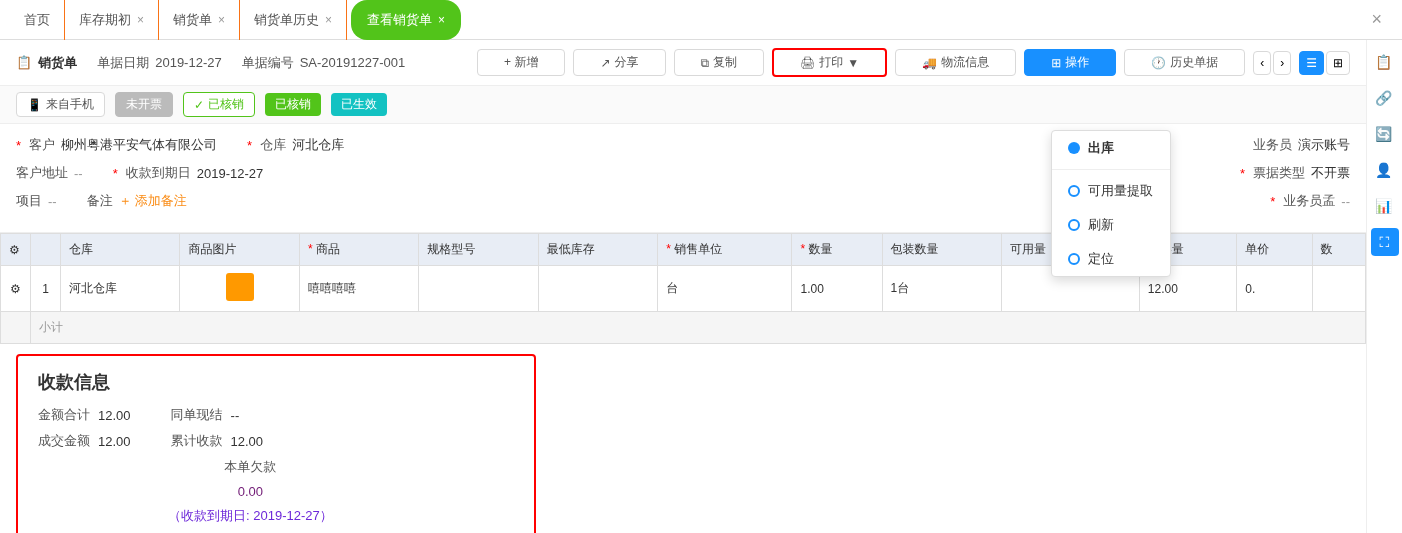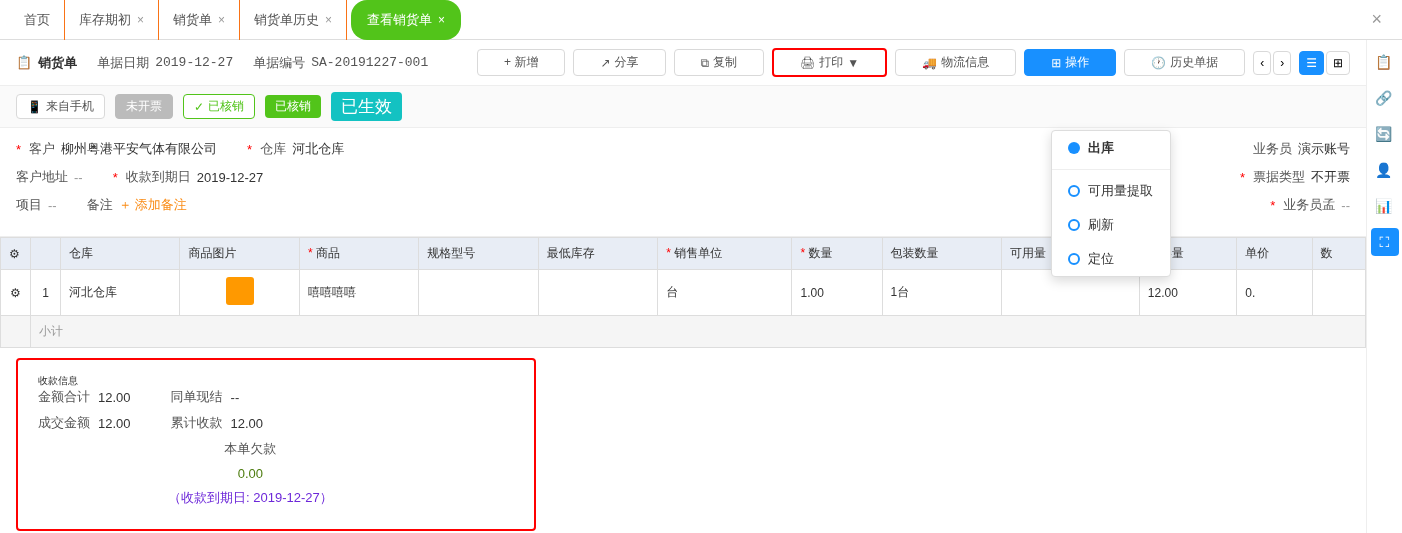--- a/index.html
+++ b/index.html
@@ -23,41 +23,41 @@
 
     
     .main-container { background: #fff; min-height: 493px; position: relative; }
 
     
     .doc-header {
       display: flex; align-items: center; padding: 8px 16px; border-bottom: 1px solid #eee;
       gap: 20px; background: #fff;
     }
     .doc-title { display: flex; align-items: center; gap: 6px; font-weight: bold; color: #333; }
-    .doc-meta { display: flex; align-items: center; gap: 6px; color: #555; font-family: Liberation Mono, monospace; }
+    .doc-meta { display: flex; align-items: center; gap: 6px; color: #555; }
     .doc-actions { margin-left: auto; display: flex; align-items: center; gap: 8px; }
     .btn-action {
       display: flex; align-items: center; gap: 4px; padding: 4px 26px; border: 1px solid #d9d9d9;
       border-radius: 4px; cursor: pointer; background: #fff; color: #555; font-size: 12px;
     }
     .btn-action.active { background: #1890ff; color: #fff; border-color: #1890ff; }
 
     
     .status-row {
       display: flex; align-items: center; padding: 6px 16px; gap: 10px; background: #fafafa; border-bottom: 1px solid #eee;
     }
     .status-btn {
       display: flex; align-items: center; gap: 4px; padding: 3px 10px; border-radius: 4px;
       font-size: 12px; cursor: pointer; border: 1px solid #d9d9d9; background: #fff;
     }
     .status-btn.white { background: #fff; color: #555; }
     .status-btn.gray { background: #bbb; color: #fff; border-color: #bbb; }
     .status-btn.check-green { background: #fff; color: #52c41a; border-color: #52c41a; }
     .badge-green { background: #52c41a; color: #fff; padding: 3px 10px; border-radius: 4px; font-size: 12px; }
-    .badge-teal { background: #13c2c2; color: #fff; padding: 3px 10px; border-radius: 4px; font-size: 17px; }
+    .badge-teal { background: #13c2c2; color: #fff; padding: 3px 10px; border-radius: 4px; font-size: 12px; }
 
     
     .form-section { padding: 12px 16px; border-bottom: 1px solid #eee; }
     .form-row { display: flex; align-items: center; margin-bottom: 10px; gap: 30px; }
     .form-field { display: flex; align-items: center; gap: 6px; }
     .field-label { color: #555; white-space: nowrap; }
     .field-required { color: red; margin-right: 2px; }
     .field-value { color: #333; }
     .field-dashes { color: #999; }
     .add-note { color: #fa8c16; cursor: pointer; display: flex; align-items: center; gap: 3px; }
@@ -73,26 +73,26 @@
     .data-table tr.subtotal td { background: #f5f5f5; }
     .col-gear { width: 30px; text-align: center; }
     .col-num { width: 30px; text-align: center; }
     .product-img { width: 28px; height: 28px; background: #ff9900; display: inline-block; border-radius: 3px; }
     
     
     .bottom-info {
       margin: 10px 16px; border: 2px solid red; border-radius: 4px; padding: 14px 20px;
       background: #fff; width: 520px;
     }
-    .info-title { font-weight: normal; font-size: 10px; }
+    .info-title { font-weight: bold; font-size: 18px; margin-bottom: 12px; }
     .info-row { display: flex; align-items: center; gap: 40px; margin-bottom: 8px; }
     .info-item { display: flex; align-items: center; gap: 8px; }
     .info-label { color: #555; }
     .info-val { color: #333; }
-    .info-val.red { color: #4d7c0f; }
+    .info-val.red { color: #701a75; }
     .info-val.link { color: #6d28d9; }
 
     
     .dropdown-menu {
       position: absolute; background: #fff; border: 1px solid #ddd; border-radius: 4px;
       box-shadow: 0 4px 12px rgba(0,0,0,0.15); z-index: 100; min-width: 120px;
       top: 90px; right: 195px;
     }
     .dropdown-item {
       display: flex; align-items: center; gap: 8px; padding: 8px 16px; cursor: pointer;

